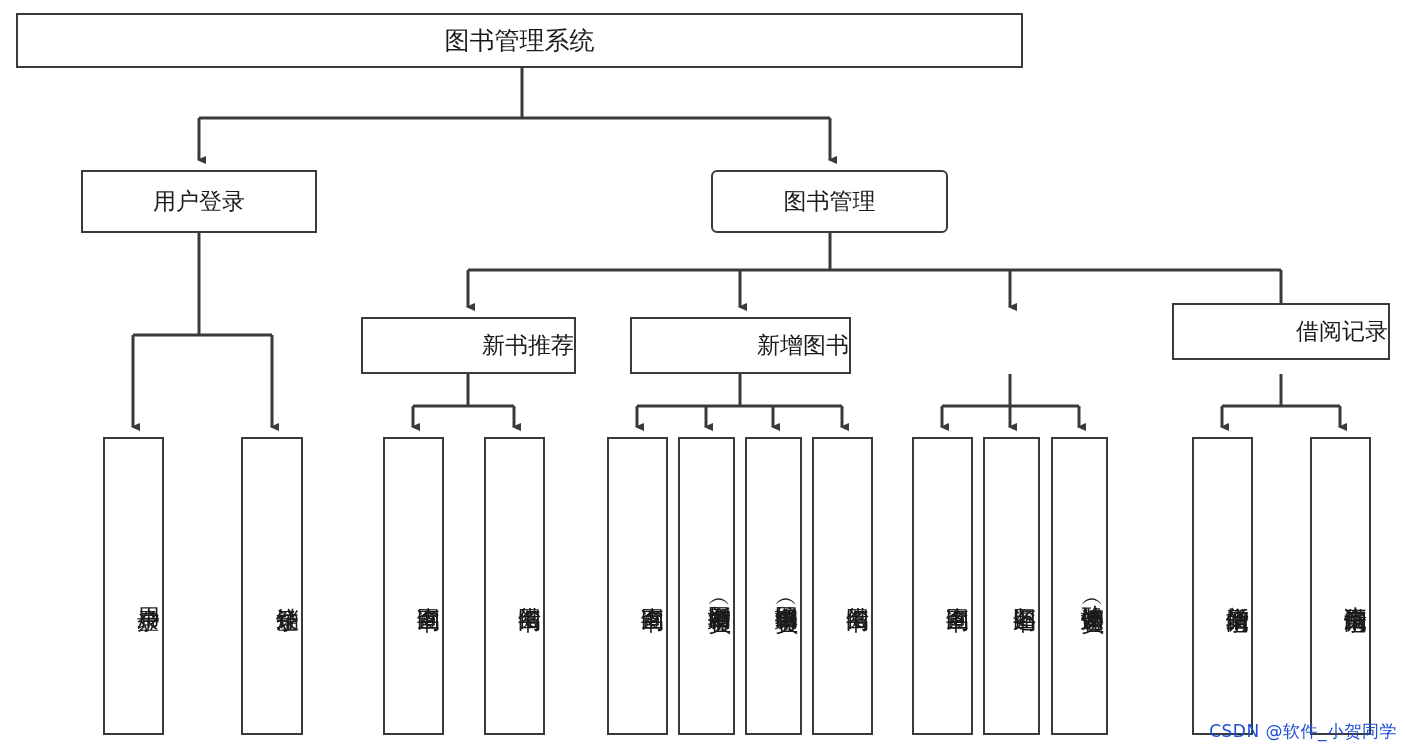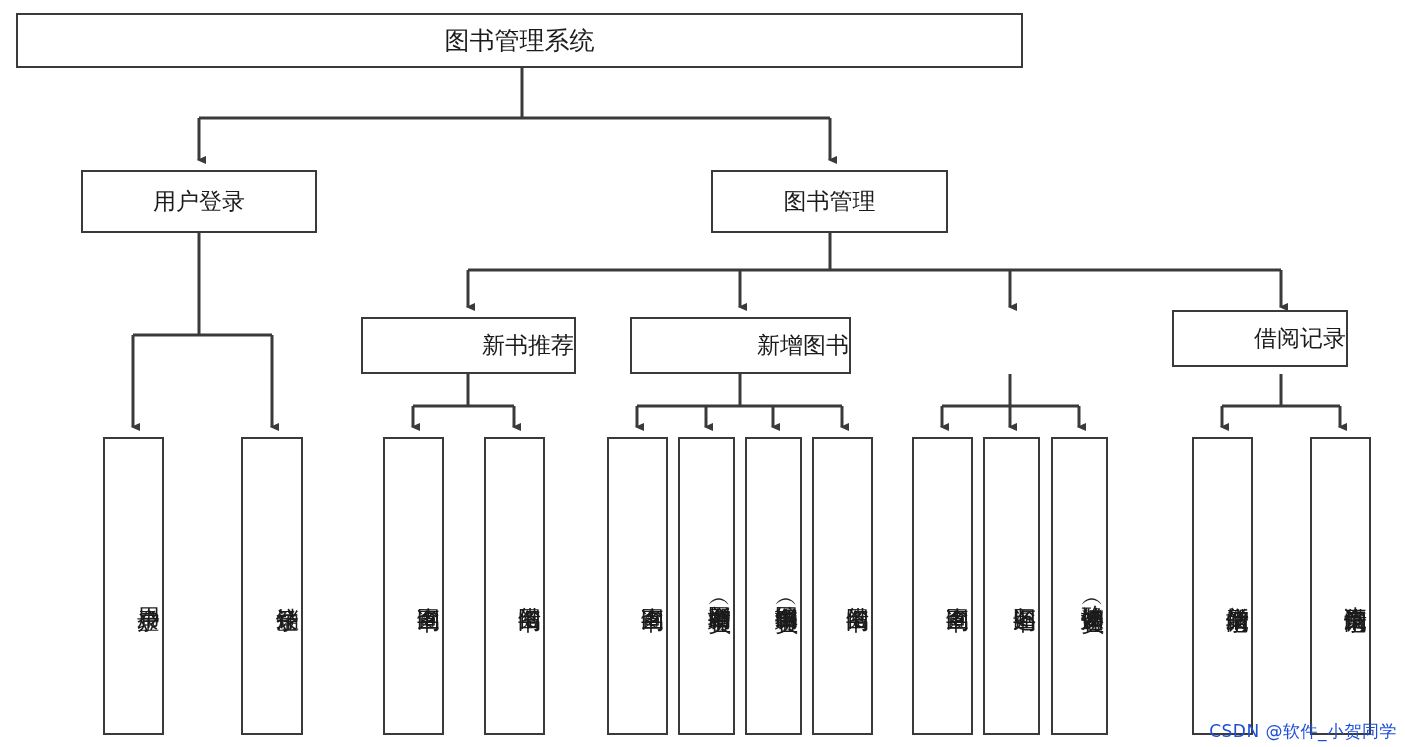--- a/index.html
+++ b/index.html
@@ -119,31 +119,31 @@
     </g>
   </svg>
 
   <div class="node root" style="left:16px; top:13px; width:1007px; height:55px;">
     <span>图书管理系统</span>
   </div>
 
   <div class="node lvl2" style="left:81px; top:170px; width:236px; height:63px;">
     <span>用户登录</span>
   </div>
-  <div class="node lvl2" style="left:711px; top:170px; width:237px; height:63px;">
+  <div class="node lvl2" style="left:711px; top:170px; width:237px; height:63px;border-radius:6px;">
     <span>图书管理</span>
   </div>
 
   <div class="node lvl3" style="left:361px; top:317px; width:215px; height:57px;">
     <span>新书推荐</span>
   </div>
   <div class="node lvl3" style="left:630px; top:317px; width:221px; height:57px;">
     <span>新增图书</span>
   </div>
-  <div class="node lvl3" style="left:1172px; top:310px; width:176px; height:57px;">
+  <div class="node lvl3" style="left:1172px; top:303px; width:218px; height:57px;">
     <span>借阅记录</span>
   </div>
 
   <div class="node leaf" style="left:103px; top:437px; width:61px; height:298px;">
     <span class="vlabel">用户登录</span>
   </div>
   <div class="node leaf" style="left:241px; top:437px; width:62px; height:298px;">
     <span class="vlabel">注销登录</span>
   </div>
 

